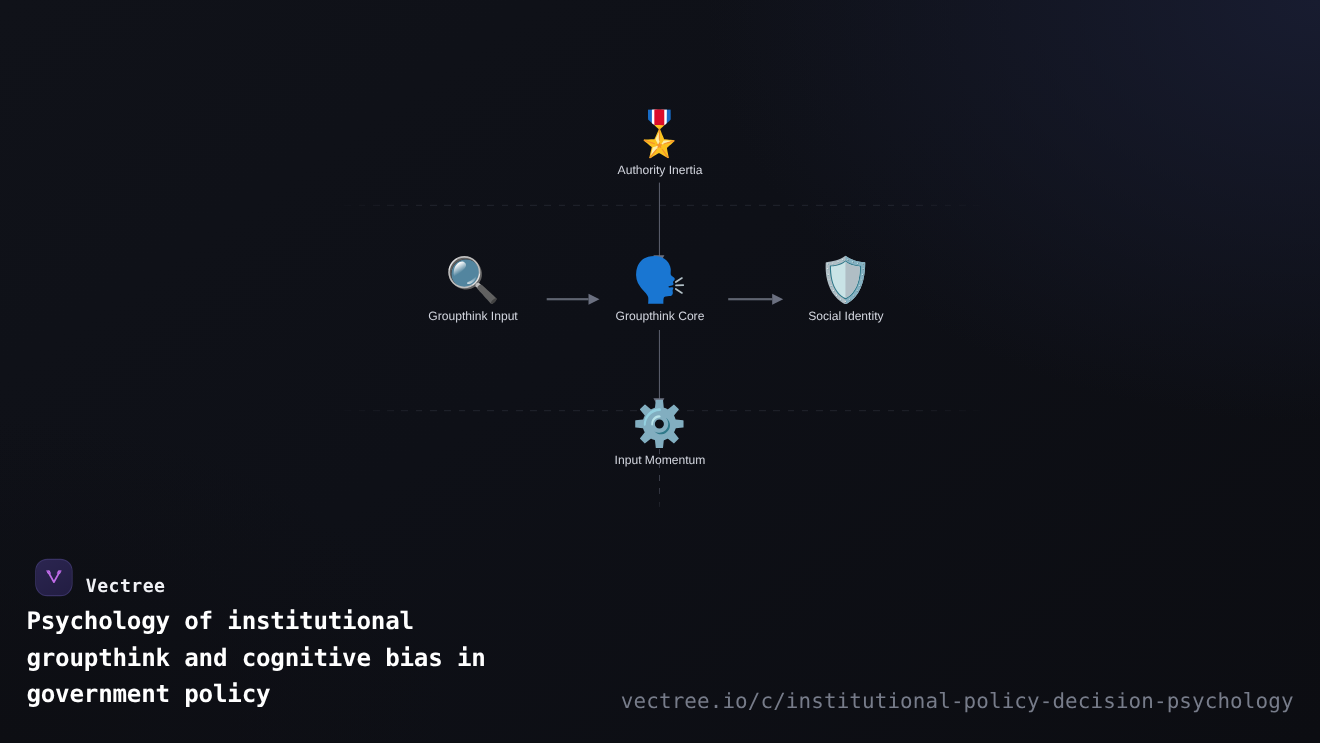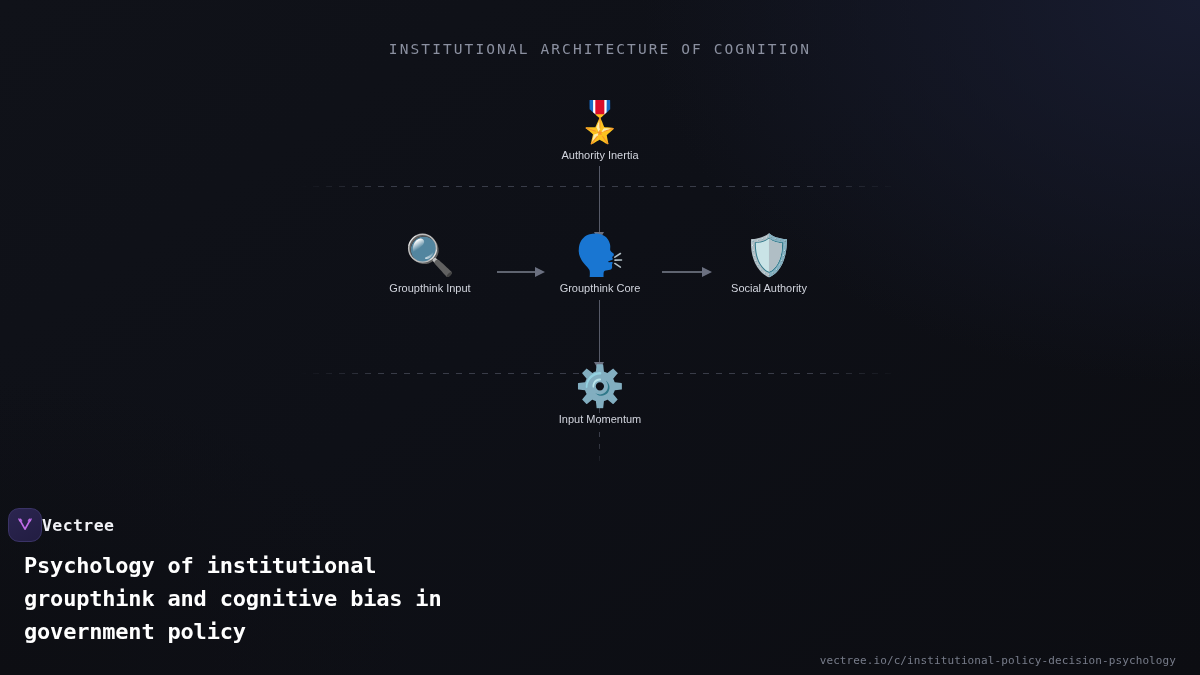--- a/index.html
+++ b/index.html
@@ -138,24 +138,25 @@
   .node-center { left: 600px; top: 231px; }
   .node-left   { left: 430px; top: 231px; }
   .node-right  { left: 769px; top: 231px; }
   .node-bottom { left: 600px; top: 362px; }
 
   
   .footer { position: absolute; left: 0; bottom: 0; width: 1200px; }
 
   .brand {
     position: absolute;
-    left: 8px;
+    left: 32px;
     top: -167px;
     display: flex;
-    align-items: center;
+    align-items: flex-end;
+    gap: 12px;
   }
   .brand-logo {
     width: 34px; height: 34px;
     border-radius: 11px;
     background: linear-gradient(150deg, #2b2550 0%, #221d42 100%);
     border: 1px solid #3a3366;
     display: flex;
     align-items: center;
     justify-content: center;
     box-sizing: border-box;
@@ -178,34 +179,33 @@
     font-weight: bold;
     line-height: 33px;
     color: #ffffff;
     letter-spacing: -0.2px;
     white-space: pre-line;
   }
 
   .url {
     position: absolute;
     right: 24px;
-    bottom: 8px;
-    font-family: "DejaVu Sans Mono", monospace;
-    font-size: 11px;
+    bottom: 26px;
+    font-family: "DejaVu Sans Mono", monospace;
+    font-size: 19px;
     color: #777c8a;
     letter-spacing: .1px;
     white-space: nowrap;
   }
 </style>
 </head>
 <body>
 
 <div id="stage">
 
-  <div class="diagram-title">INSTITUTIONAL ARCHITECTURE OF COGNITION</div>
 
   <div class="canvas">
 
     <div class="hsep hsep-top"></div>
     <div class="hsep hsep-bottom"></div>
 
     <div class="vline vline-top"></div>
     <div class="arrow-down to-center"></div>
 
     <div class="vline vline-bottom"></div>
@@ -233,21 +233,21 @@
       <span class="node-label">Groupthink Input</span>
     </div>
 
     <div class="node node-center">
       <span class="node-emoji">🗣️</span>
       <span class="node-label">Groupthink Core</span>
     </div>
 
     <div class="node node-right">
       <span class="node-emoji">🛡️</span>
-      <span class="node-label">Social Authority</span>
+      <span class="node-label">Social Identity</span>
     </div>
 
     <div class="node node-bottom">
       <span class="node-emoji">⚙️</span>
       <span class="node-label">Input Momentum</span>
     </div>
 
   </div>
 
   <div class="footer">

